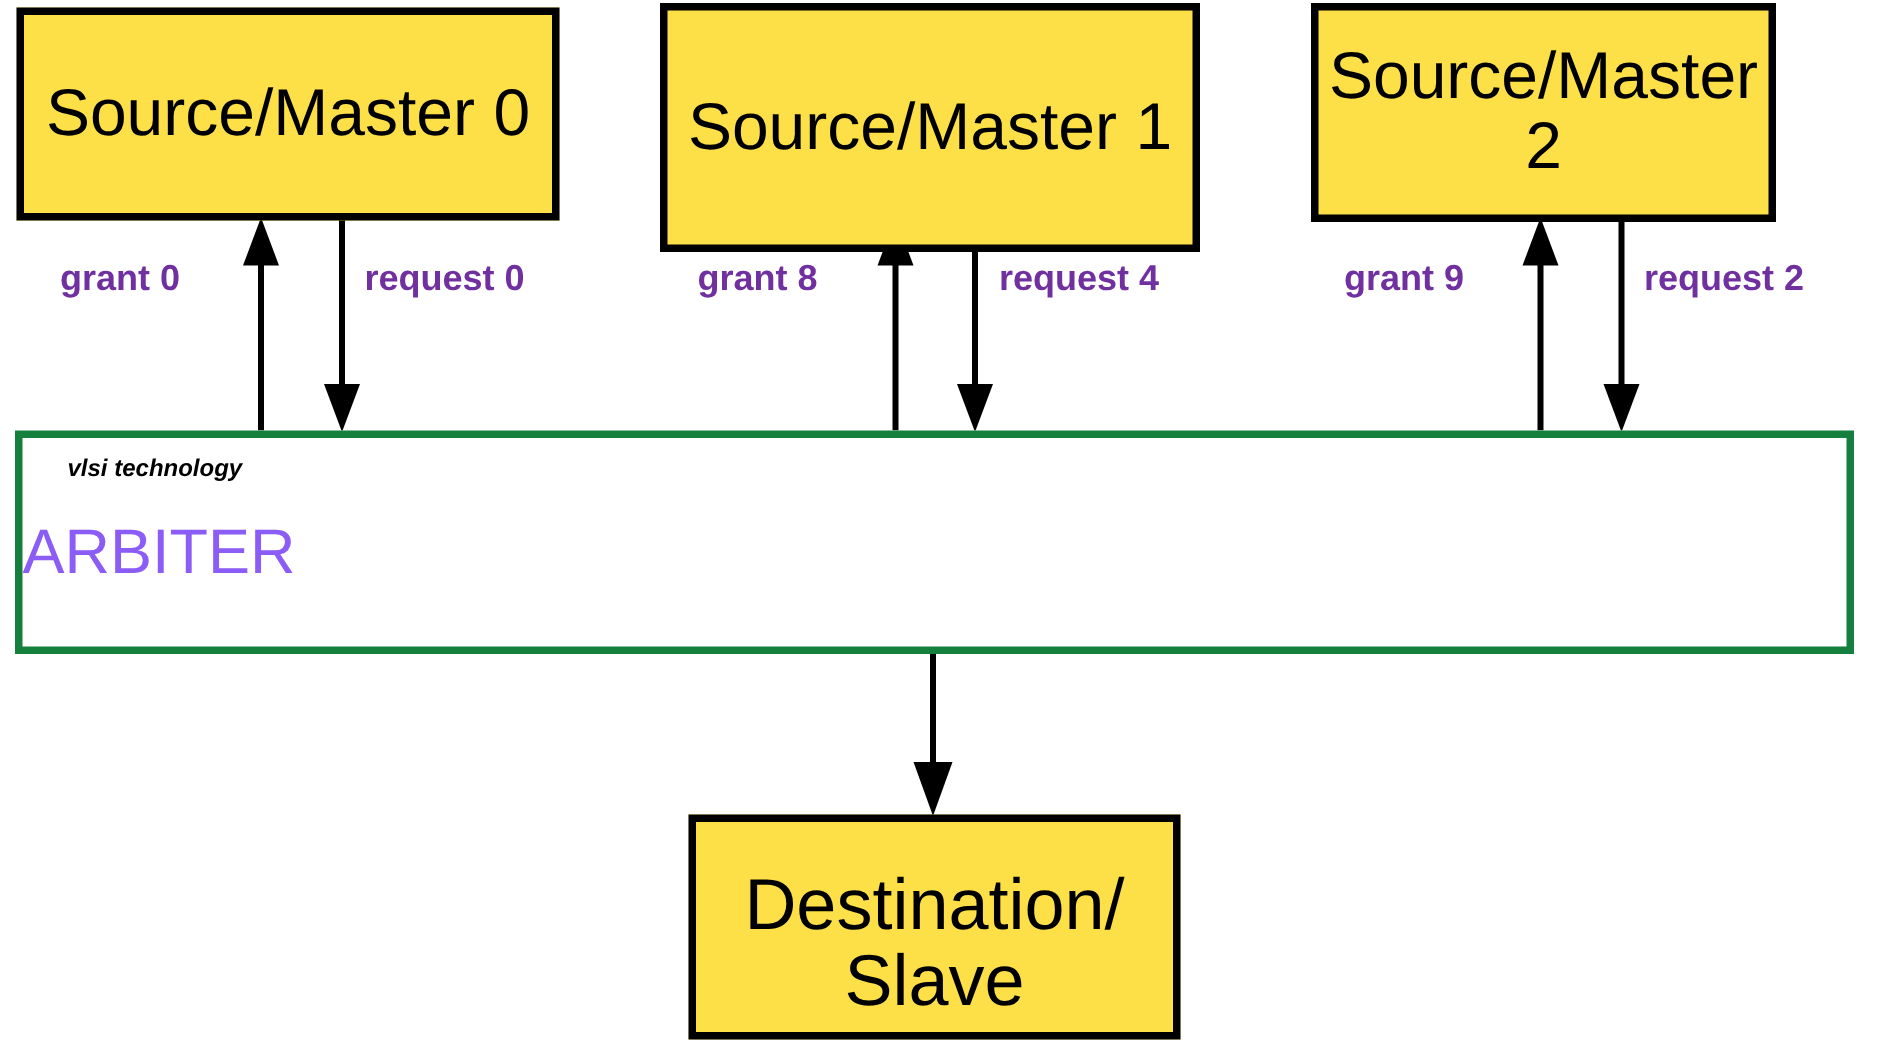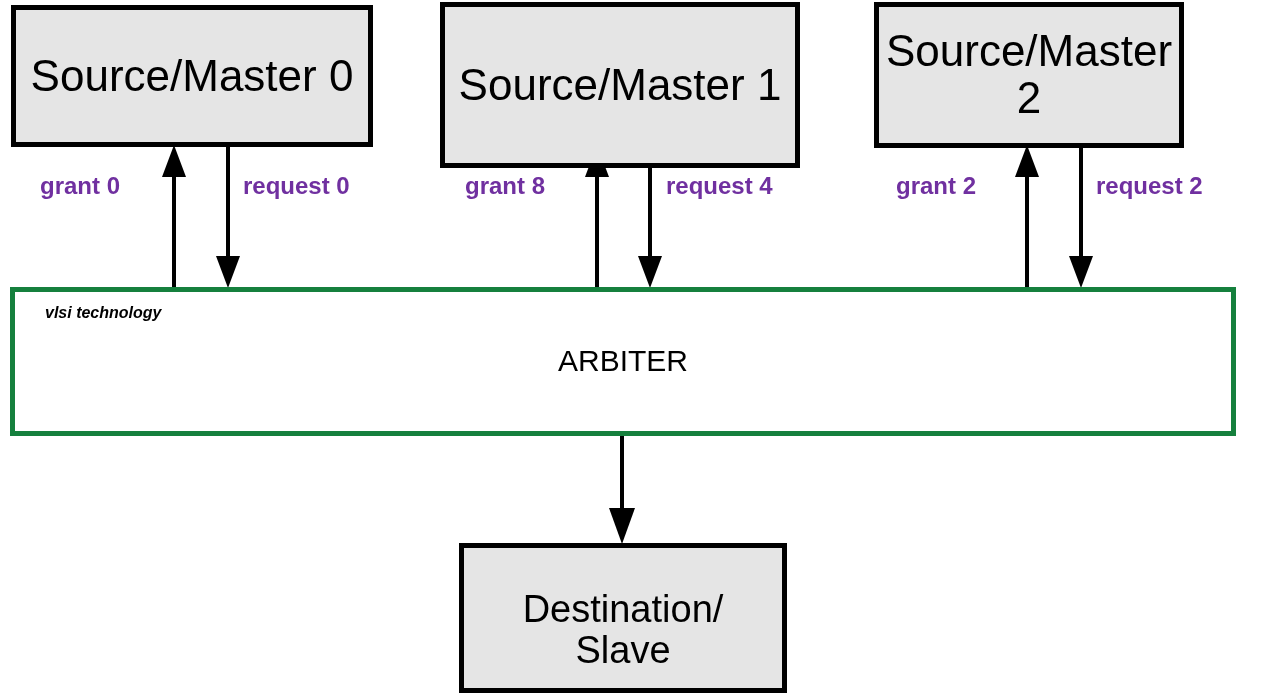--- a/index.html
+++ b/index.html
@@ -18,21 +18,21 @@
   svg.layer {
     position: absolute;
     left: 0;
     top: 0;
     width: 1268px;
     height: 695px;
   }
   .node-box {
     position: absolute;
     box-sizing: border-box;
-    background: #e5e5e5;
+    background: #fde047;
     border: 5px solid #000000;
     display: flex;
     align-items: center;
     justify-content: center;
   }
   .node-label {
     font-family: "Liberation Sans", sans-serif;
     font-size: 44px;
     color: #000000;
     line-height: 1.06;
@@ -48,24 +48,24 @@
     left: 10px;
     top: 287px;
     width: 1226px;
     height: 149px;
   }
   .arbiter-label {
     position: absolute;
     left: 0;
     right: 0;
     top: 52px;
-    text-align: center;
+    text-align: left;
     font-family: "Liberation Sans", sans-serif;
-    font-size: 30px;
-    color: #000000;
+    font-size: 42px;
+    color: #8b5cf6;
   }
   .watermark {
     position: absolute;
     left: 30px;
     top: 12px;
     font-family: "Liberation Sans", sans-serif;
     font-size: 16px;
     font-weight: bold;
     font-style: italic;
     color: #000000;
@@ -74,21 +74,21 @@
   .signal-label {
     position: absolute;
     font-family: "Liberation Sans", sans-serif;
     font-size: 24px;
     font-weight: bold;
     color: #7030A0;
     white-space: nowrap;
     line-height: 1;
   }
   .dest-label {
-    font-size: 38px;
+    font-size: 48px;
     margin-top: 23px;
   }
 </style>
 </head>
 <body>
 
 <div id="canvas">
 
   <svg class="layer" viewBox="0 0 1268 695" xmlns="http://www.w3.org/2000/svg">
     <defs>
@@ -147,21 +147,21 @@
   <div class="node-box" style="left:874px; top:2px; width:310px; height:146px;">
     <span class="node-label">Source/Master 2</span>
   </div>
 
   <span class="signal-label" style="left:40px; top:174px;">grant 0</span>
   <span class="signal-label" style="left:243px; top:174px;">request 0</span>
 
   <span class="signal-label" style="left:465px; top:174px;">grant 8</span>
   <span class="signal-label" style="left:666px; top:174px;">request 4</span>
 
-  <span class="signal-label" style="left:896px; top:174px;">grant 2</span>
+  <span class="signal-label" style="left:896px; top:174px;">grant 9</span>
   <span class="signal-label" style="left:1096px; top:174px;">request 2</span>
 
   <div class="arbiter-box">
     <span class="watermark">vlsi technology</span>
     <span class="arbiter-label">ARBITER</span>
   </div>
 
   <div class="node-box" style="left:459px; top:543px; width:328px; height:150px;">
     <span class="node-label dest-label">Destination/
 Slave</span>

